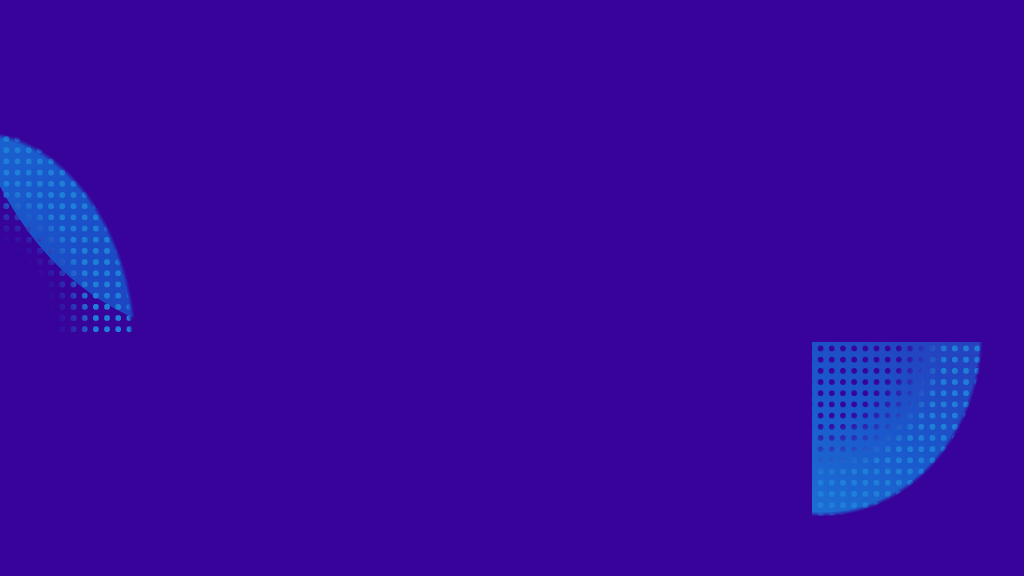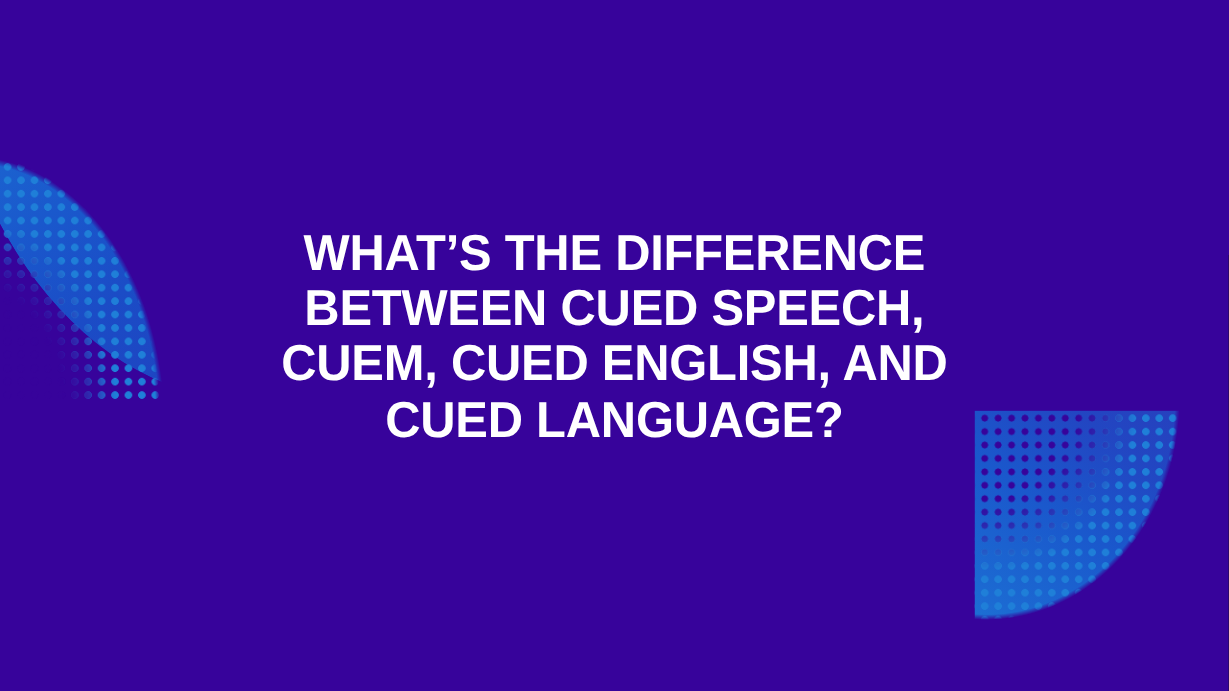--- a/index.html
+++ b/index.html
@@ -167,22 +167,14 @@
     <div class="dots-blue"></div>
     <div class="dots-invert"></div>
   </div>
 
   <div class="halftone decor-br">
     <div class="blob"></div>
     <div class="dots-blue"></div>
     <div class="dots-invert"></div>
   </div>
 
-  <div class="title-wrap">
-    <h1 class="title">
-      <span class="ln">WHAT’S THE DIFFERENCE</span>
-      <span class="ln">BETWEEN CUED SPEECH,</span>
-      <span class="ln">CUEM, CUED ENGLISH, AND</span>
-      <span class="ln">CUED LANGUAGE?</span>
-    </h1>
-  </div>
 
 </div>
 
 </body></html>

